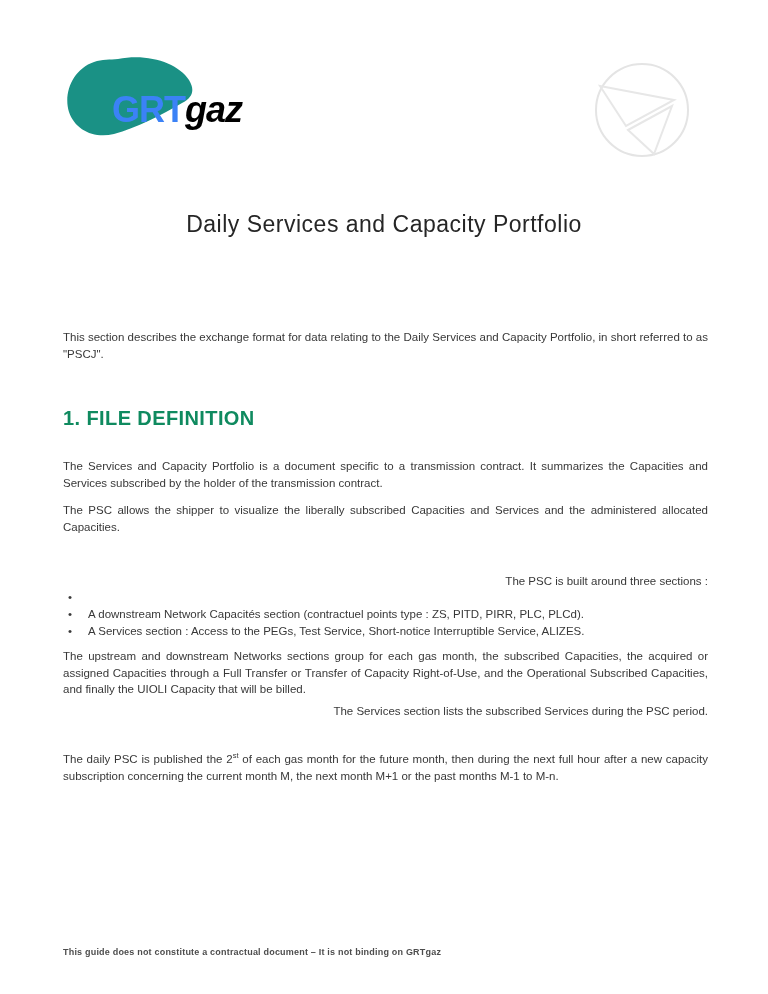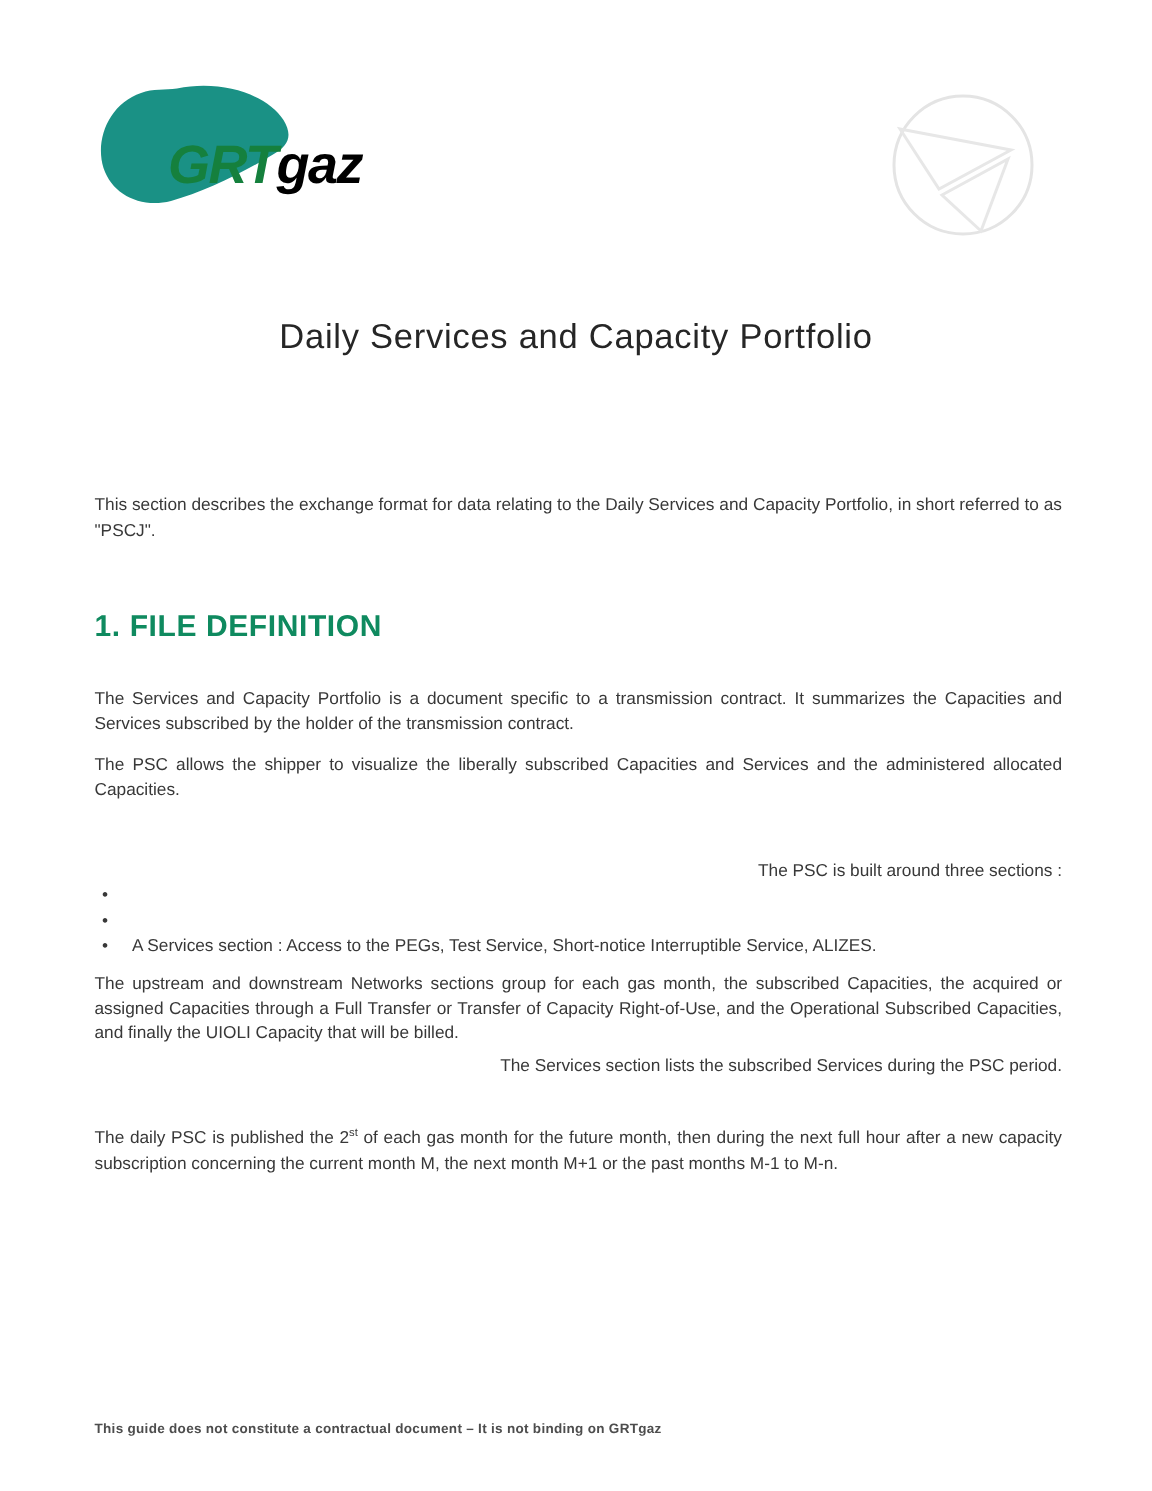--- a/index.html
+++ b/index.html
@@ -12,21 +12,21 @@
     overflow:hidden;
   }
   
   .grtgaz-logo{position:absolute;left:66px;top:56px;width:200px;height:90px;}
   .grtgaz-logo svg{position:absolute;left:0;top:0;}
   .grtgaz-text{
     position:absolute;left:46px;top:36px;
     font-size:36px;line-height:36px;font-weight:bold;
     letter-spacing:-1px;white-space:nowrap;
   }
-  .grtgaz-text .grt{color:#15803d;font-style:italic;}
+  .grtgaz-text .grt{color:#3b82f6;}
   .grtgaz-text .gaz{color:#000000;font-style:italic;}
   
   .transactions-logo{position:absolute;left:562px;top:50px;width:190px;height:132px;}
   .transactions-logo svg{position:absolute;left:0;top:0;}
   .transactions-text{
     position:absolute;left:2px;top:52px;
     font-size:25px;line-height:28px;white-space:nowrap;
     letter-spacing:0px;
   }
   .transactions-text .trans{color:#e0a23e;}
@@ -93,20 +93,21 @@
 <p class="block just para2">The PSC allows the shipper to visualize the liberally subscribed Capacities and Services and the administered allocated Capacities.</p>
 
 <p class="block sections-line">The PSC is built around three sections :</p>
 
 <ul class="bullet-list">
   <li>
     <span class="bullet-dot">•</span>
   </li>
   <li>
     <span class="bullet-dot">•</span>
+    <span>A downstream Network Capacités section (contractuel points type : ZS, PITD, PIRR, PLC, PLCd).</span>
   </li>
   <li>
     <span class="bullet-dot">•</span>
     <span>A Services section : Access to the PEGs, Test Service, Short-notice Interruptible Service, ALIZES.</span>
   </li>
 </ul>
 
 <p class="block just para3">The upstream and downstream Networks sections group for each gas month, the subscribed Capacities, the acquired or assigned Capacities through a Full Transfer or Transfer of Capacity Right-of-Use, and the Operational Subscribed Capacities, and finally the UIOLI Capacity that will be billed.</p>
 <p class="block para4">The Services section lists the subscribed Services during the PSC period.</p>
 

